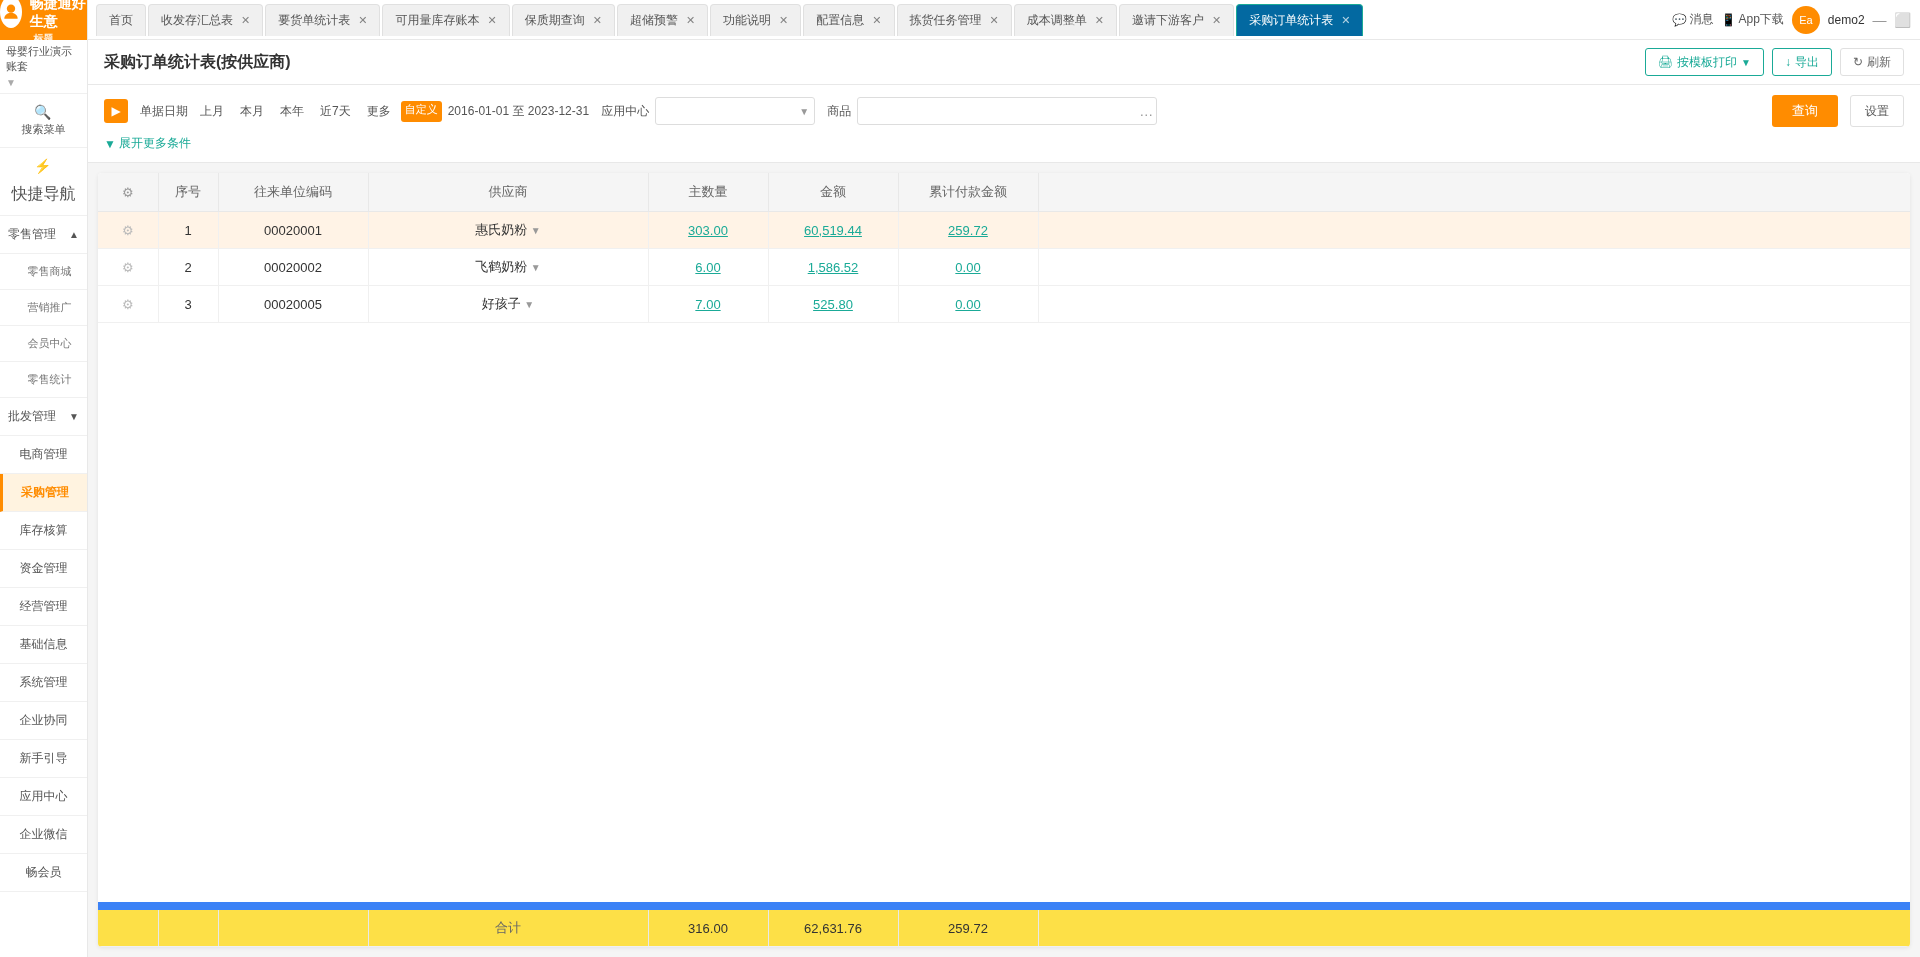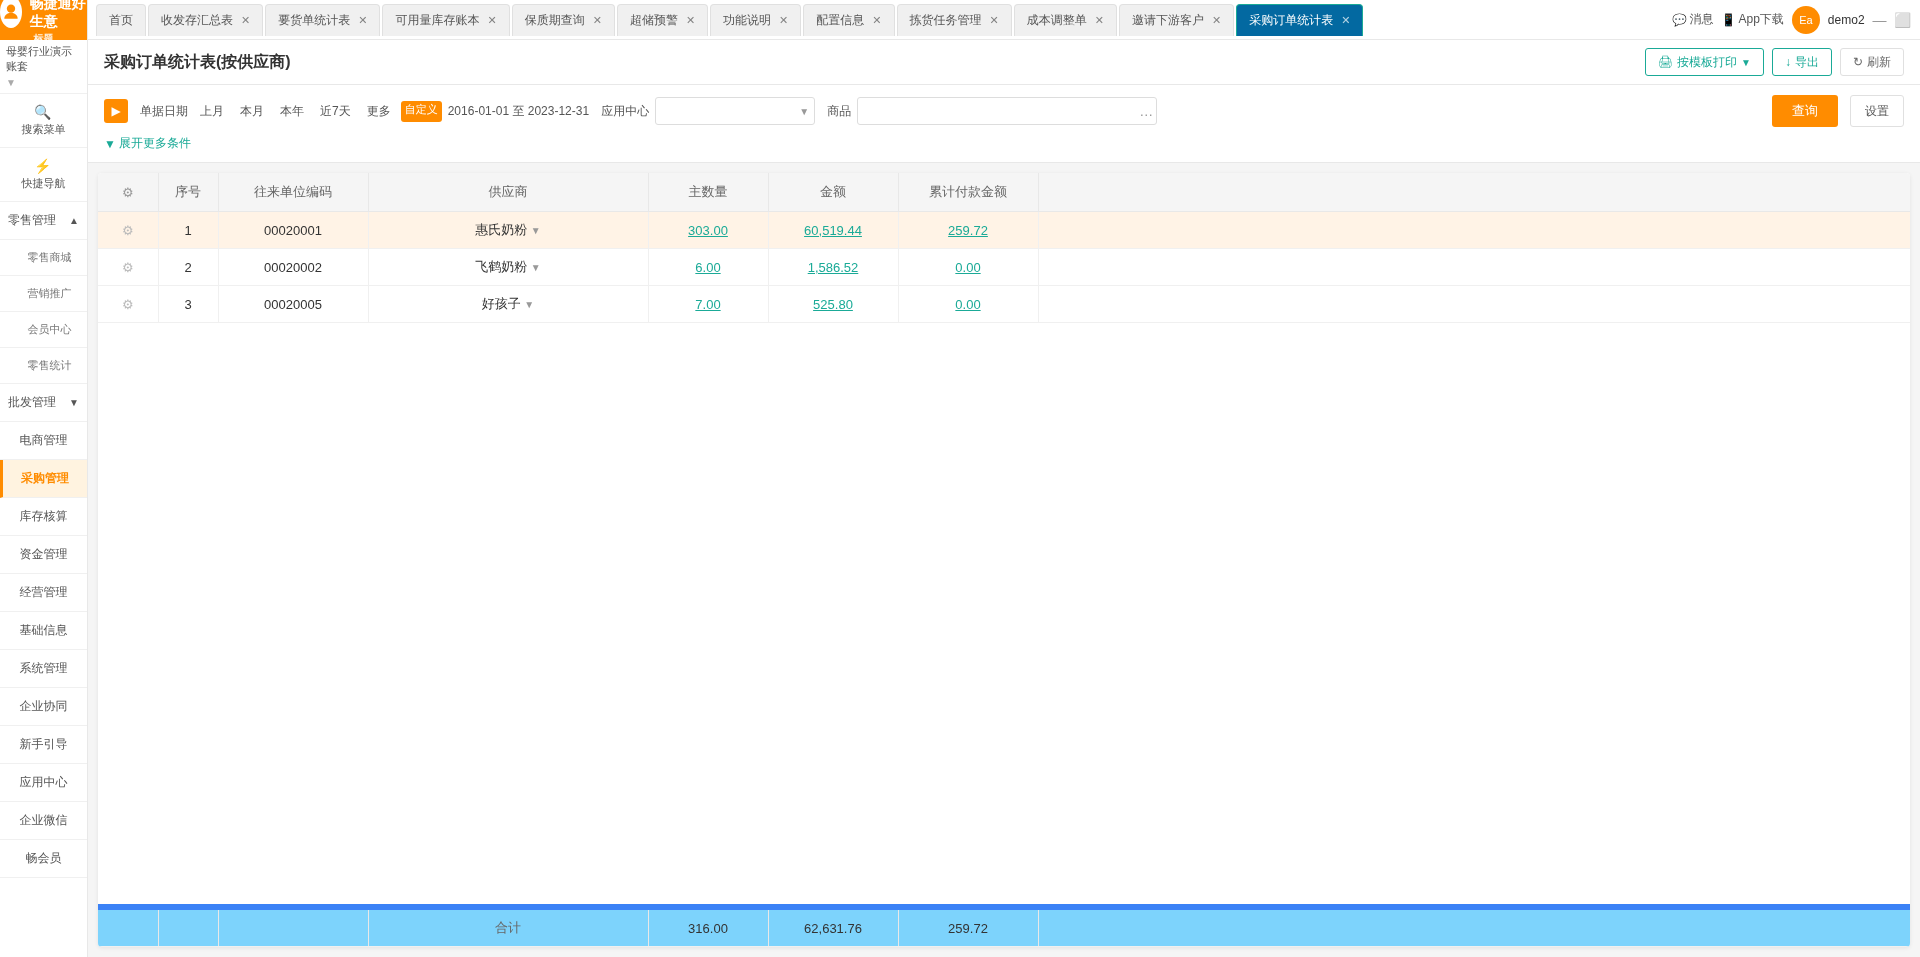--- a/index.html
+++ b/index.html
@@ -61,21 +61,21 @@
     .table-container { flex: 1; background: #fff; margin: 10px; border-radius: 4px; overflow: hidden; display: flex; flex-direction: column; box-shadow: 0 1px 4px rgba(0,0,0,0.08); }
     .data-table { width: 100%; border-collapse: collapse; font-size: 13px; }
     .data-table thead tr { background: #f5f5f5; border-bottom: 1px solid #e8e8e8; }
     .data-table th { padding: 10px 12px; text-align: center; color: #666; font-weight: normal; border-bottom: 1px solid #e8e8e8; border-right: 1px solid #e8e8e8; font-size: 13px; }
     .data-table th:last-child { border-right: none; }
     .data-table td { padding: 9px 12px; text-align: center; border-bottom: 1px solid #f0f0f0; border-right: 1px solid #f0f0f0; font-size: 13px; }
     .data-table td:last-child { border-right: none; }
     .data-table tbody tr.row-highlighted { background: #fff3e6; }
     .link-text { color: #1aaa97; text-decoration: underline; cursor: pointer; }
     .settings-icon-cell { color: #999; cursor: pointer; }
-    .table-footer { background: #7dd3fc; border-top: 6px solid #3b82f6; padding: 0; }
+    .table-footer { background: #fde047; border-top: 8px solid #3b82f6; padding: 0; }
     .footer-row td { padding: 9px 12px; font-size: 13px; color: #333; border-right: 1px solid #e8e8e8; }
     .footer-row td.label { color: #666; }
     .col-no { width: 60px; }
     .col-code { width: 150px; }
     .col-supplier { width: 280px; }
     .col-qty { width: 120px; }
     .col-amount { width: 130px; }
     .col-paid { width: 140px; }
 
     
@@ -109,21 +109,21 @@
     <span style="font-size:10px;color:#aaa;">▼</span>
   </div>
 
   <div style="overflow-y:auto;flex:1;">
     <div class="sidebar-nav-item">
       <div style="font-size:14px;color:#1aaa97;">🔍</div>
       <div style="font-size:11px;margin-top:2px;color:#555;">搜索菜单</div>
     </div>
     <div class="sidebar-nav-item">
       <div style="font-size:14px;">⚡</div>
-      <div style="font-size:11px;margin-top:2px;text-align:center;">快捷导航</div>
+      <div style="font-size:16px;margin-top:10px;text-align:center;">快捷导航</div>
     </div>
     <div class="sidebar-nav-item section-header">
       <span style="font-size:12px;text-align:right;">零售管理</span>
       <span class="arrow">▲</span>
     </div>
     <div class="sidebar-nav-item" style="padding-left:16px;">
       <div style="font-size:11px;color:#777;">零售商城</div>
     </div>
     <div class="sidebar-nav-item" style="padding-left:16px;">
       <div style="font-size:11px;color:#777;">营销推广</div>

